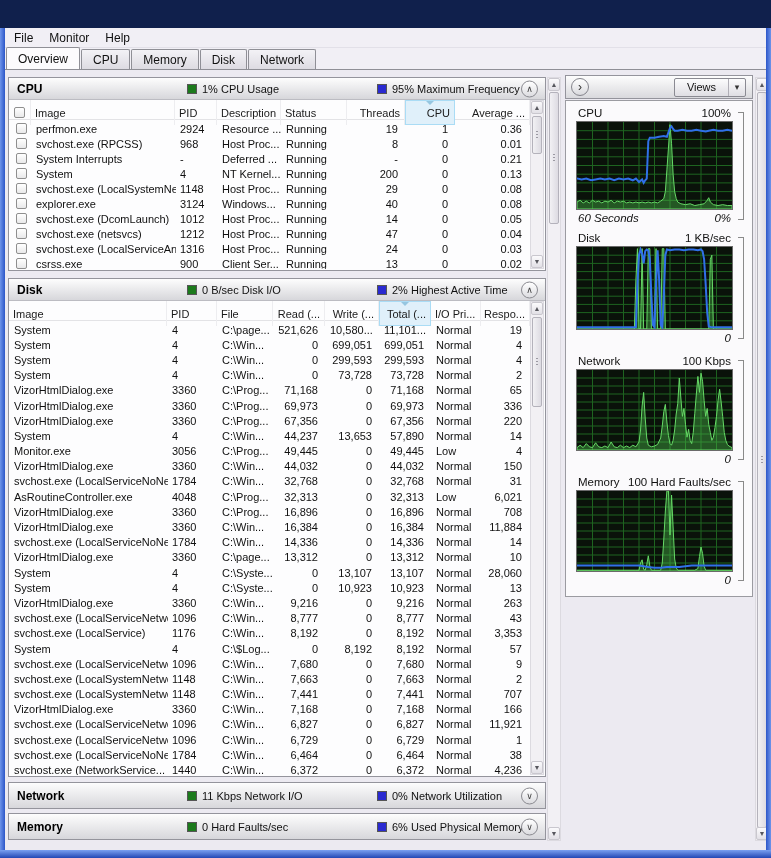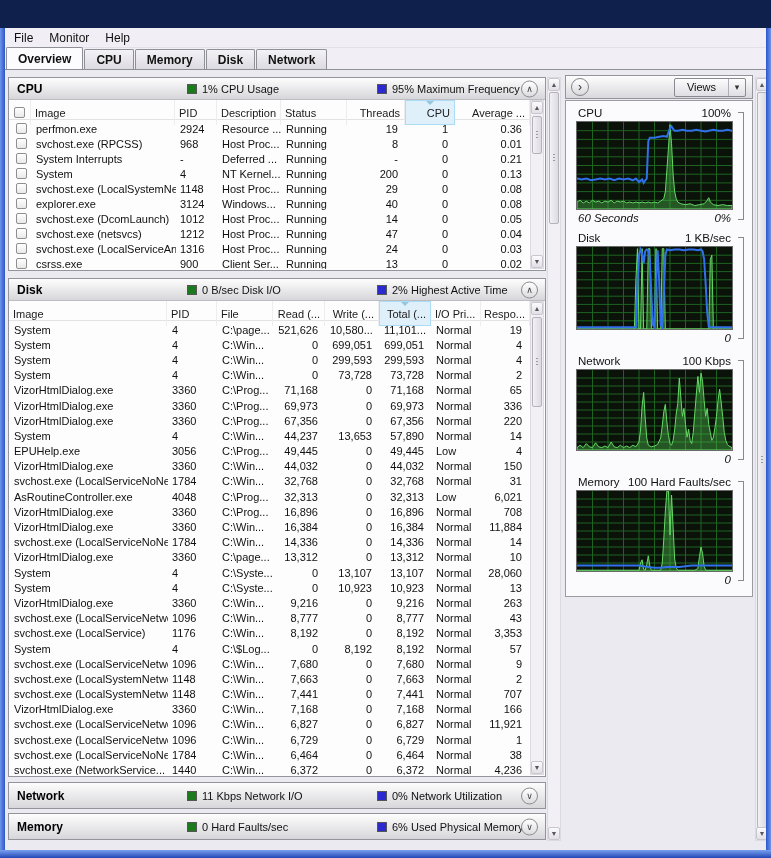--- a/index.html
+++ b/index.html
@@ -30,21 +30,21 @@
     display:flex; align-items:center; justify-content:center; font-size:11px; line-height:1;}
   .glyph-min{width:9px; height:3px; background:#fff; margin-top:7px;}
   .glyph-max{width:9px; height:9px; border:1px solid #fff; border-top:3px solid #fff;}
   .glyph-close{font-size:12px; font-weight:bold;}
 
   .menubar{position:absolute; top:28px; left:0; right:0; height:20px; background:#f1eff5;
     border-bottom:1px solid #e2e0e8; display:flex; align-items:center; padding-left:6px;}
   .menu-item{font-size:12px; color:#111; padding:2px 8px;}
 
   .tabstrip{position:absolute; top:48px; left:0; right:0; height:22px; background:#f1eff5;
-    border-bottom:1px solid #8f8f96; display:flex; align-items:flex-end; padding-left:6px;font-weight:bold;}
+    border-bottom:1px solid #8f8f96; display:flex; align-items:flex-end; padding-left:6px;}
   .tab{font-size:12px; color:#111; padding:3px 11px 3px; border:1px solid #8f8f96;
     border-bottom:none; background:linear-gradient(to bottom,#f3f2f6,#dddbe2);
     border-radius:2px 2px 0 0; margin-right:1px; height:20px;}
   .tab.active{background:#fcfbfd; height:22px; position:relative; z-index:2; padding-top:4px;}
 
   .content{position:absolute; top:70px; left:5px; right:5px; bottom:8px; background:#eceaf1;}
   .edge-left,.edge-right{position:absolute; top:28px; bottom:0; width:5px;
     background:linear-gradient(to right,#6e94ea,#2c56c8);}
   .edge-left{left:0;} .edge-right{right:0; background:linear-gradient(to left,#6e94ea,#2c56c8);}
   .edge-bottom{position:absolute; left:0; right:0; bottom:0; height:8px;
@@ -412,21 +412,21 @@
     <div class="cell">System</div>
     <div class="cell">4</div>
     <div class="cell">C:\Win...</div>
     <div class="cell num">44,237</div>
     <div class="cell num">13,653</div>
     <div class="cell num">57,890</div>
     <div class="cell">Normal</div>
     <div class="cell num">14</div>
   </div>
         <div class="trow disk-grid">
-    <div class="cell">EPUHelp.exe</div>
+    <div class="cell">Monitor.exe</div>
     <div class="cell">3056</div>
     <div class="cell">C:\Prog...</div>
     <div class="cell num">49,445</div>
     <div class="cell num">0</div>
     <div class="cell num">49,445</div>
     <div class="cell">Low</div>
     <div class="cell num">4</div>
   </div>
         <div class="trow disk-grid">
     <div class="cell">VizorHtmlDialog.exe</div>

